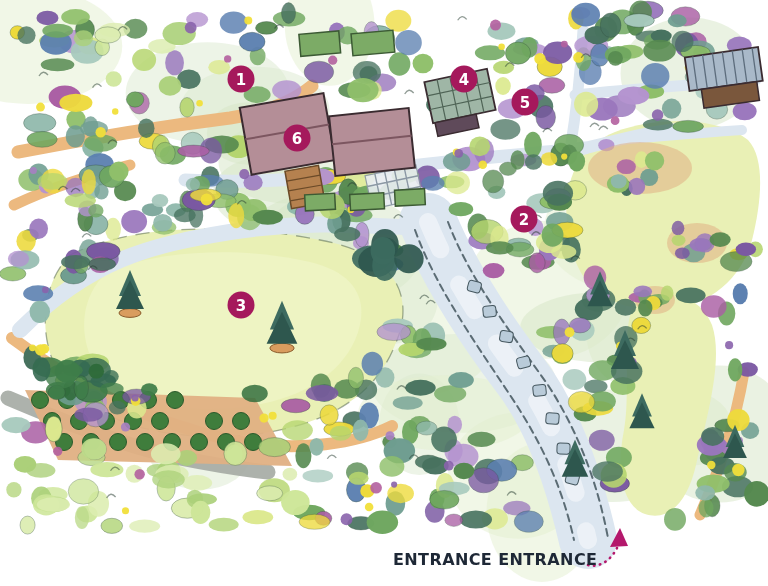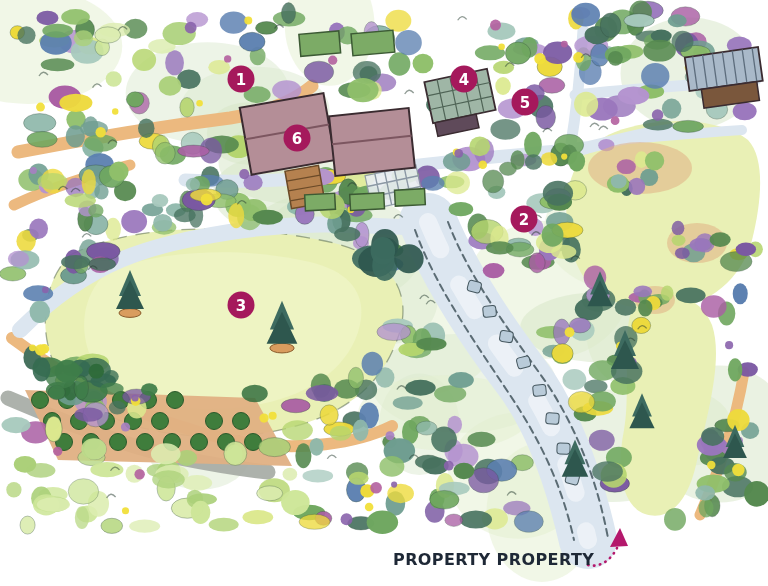--- a/index.html
+++ b/index.html
@@ -801,14 +801,14 @@
           <text x="297" y="143.5" text-anchor="middle" font-size="15" font-weight="bold" fill="#ffffff" font-family="&quot;DejaVu Sans&quot;,&quot;Liberation Sans&quot;,sans-serif">6</text>
         </g>
       </g>
 
   <g>
     <path fill="none" stroke-width="2.6" stroke-linecap="round" stroke-dasharray="0.5 5.5" d="M588,565 C600,568 611,560 617,548" stroke="#b4186c"></path>
     <polygon points="620,528 610,547 628,546" fill="#b4186c"></polygon>
   </g>
 </svg>
 
-<div class="entrance-label">PROPERTY PROPERTY</div>
+<div class="entrance-label">ENTRANCE ENTRANCE</div>
 </div>
 
 </body></html>

